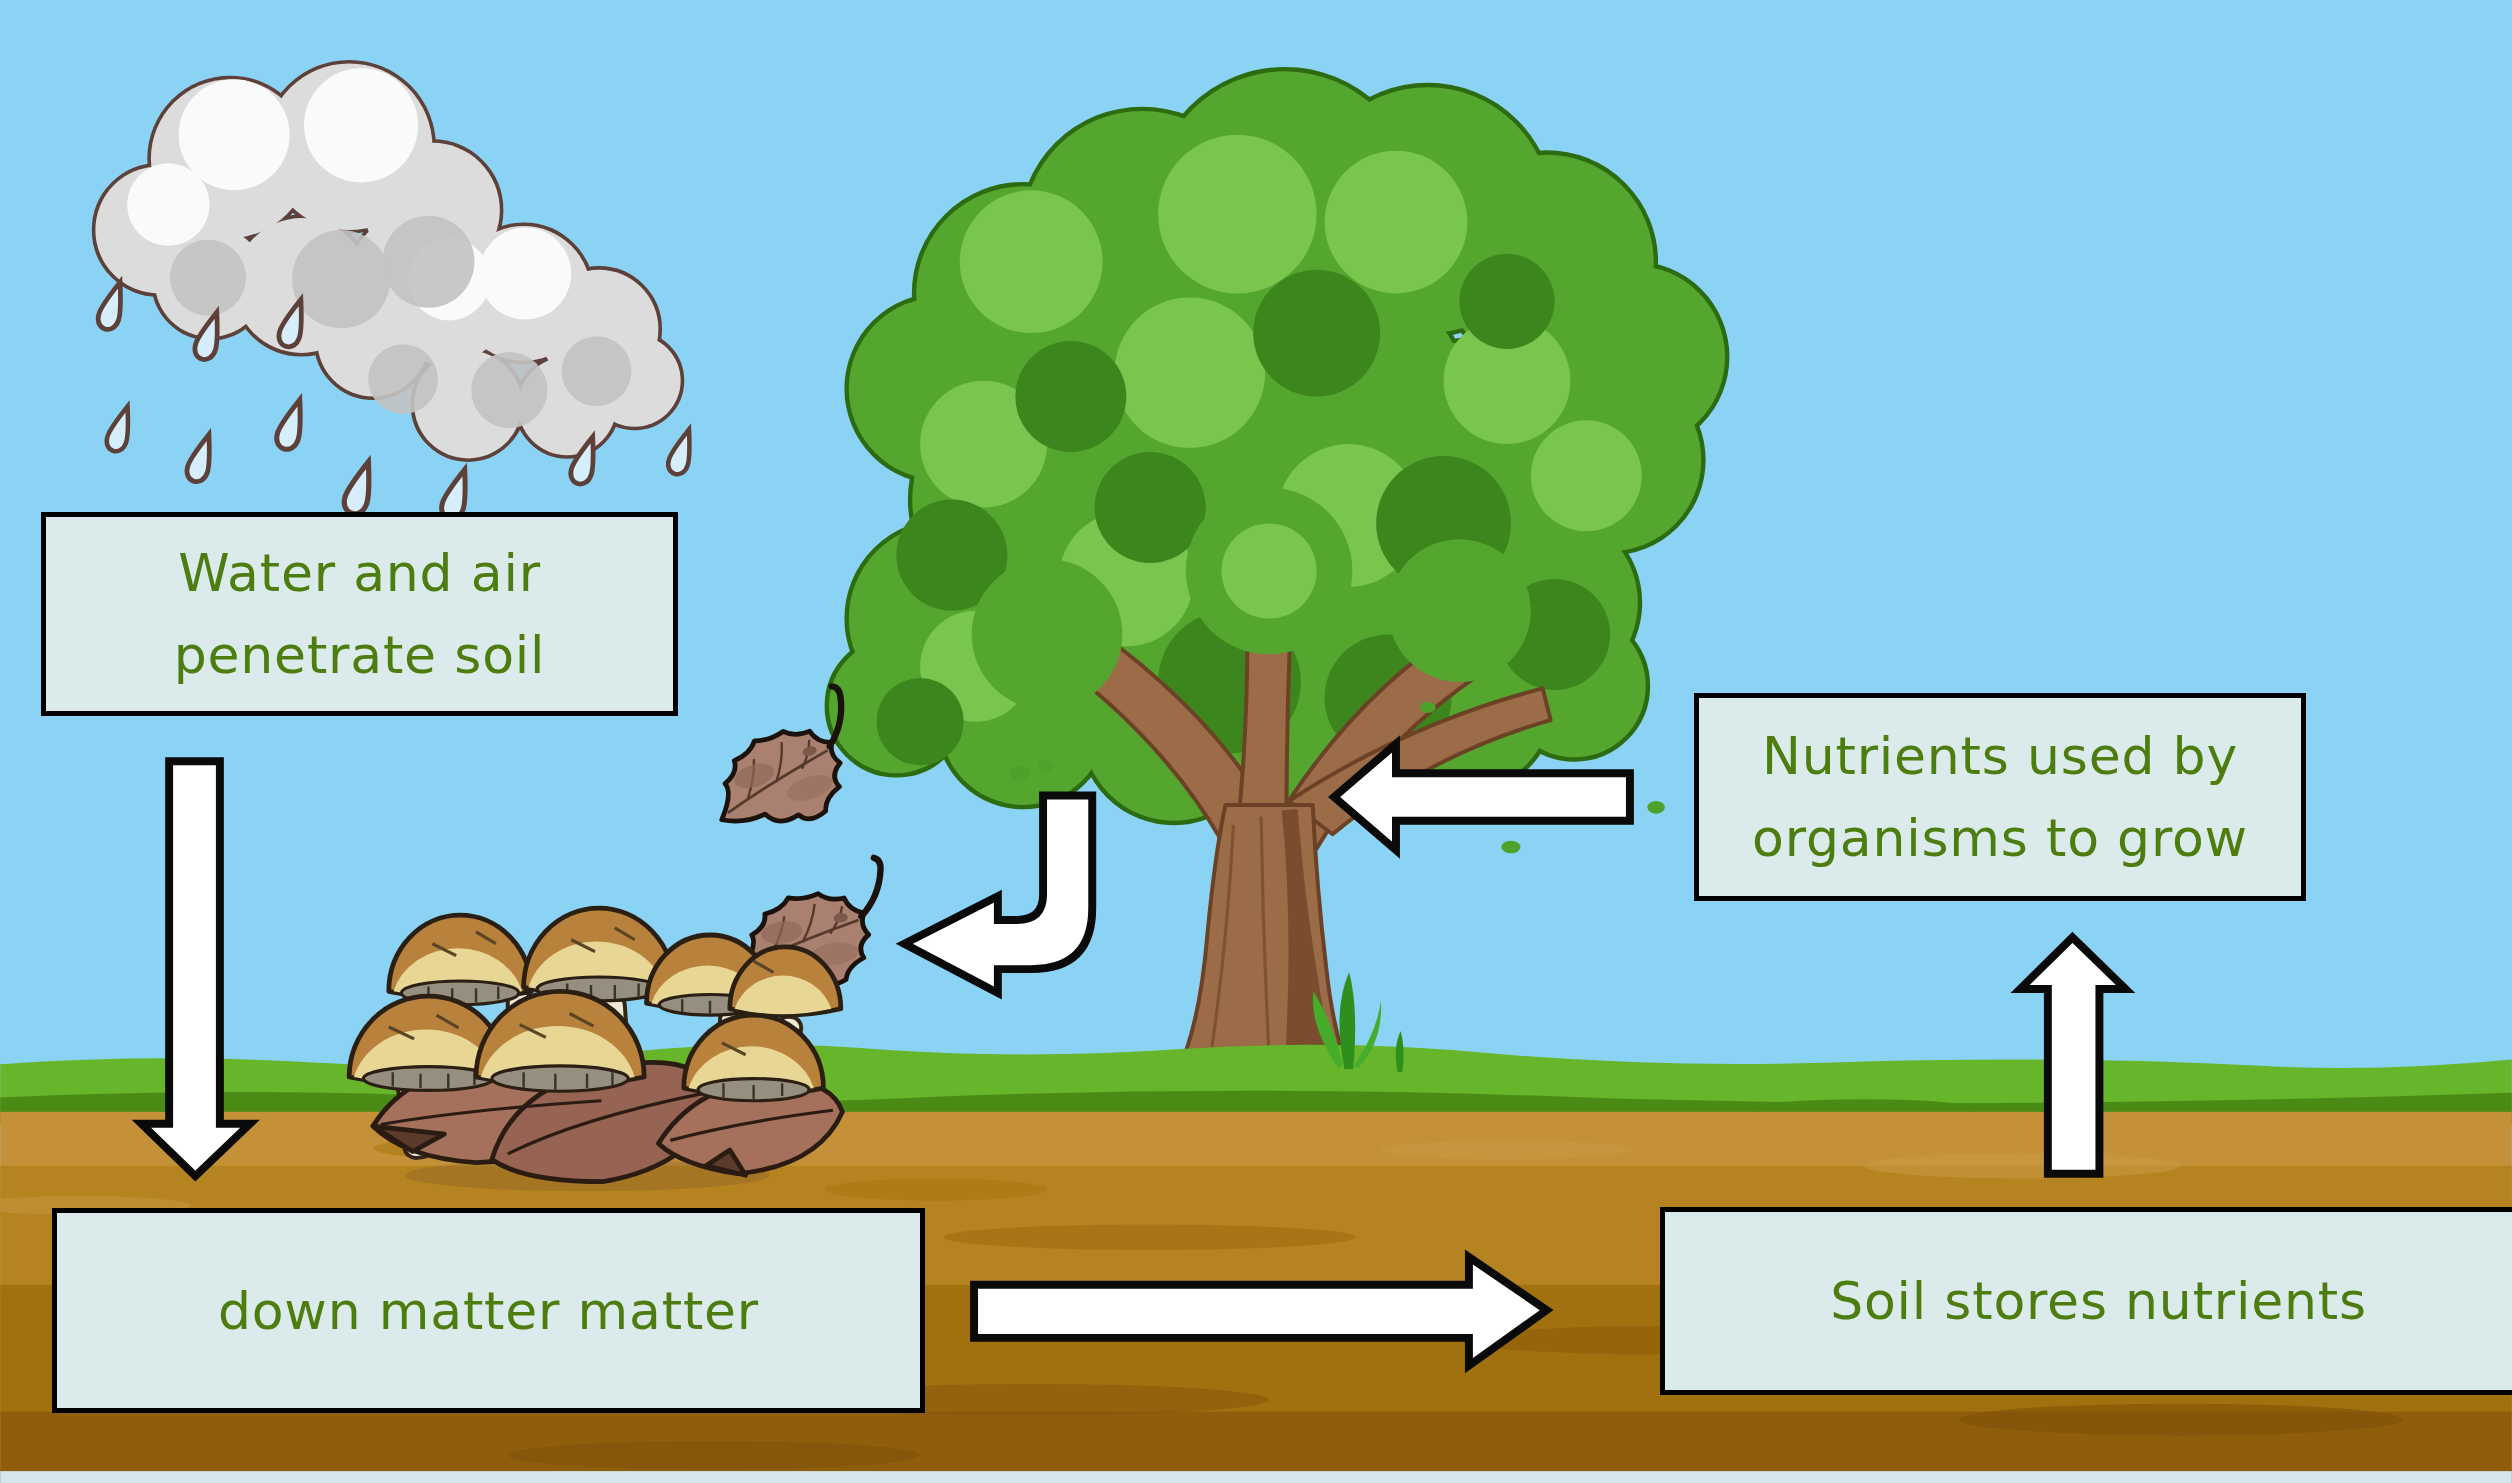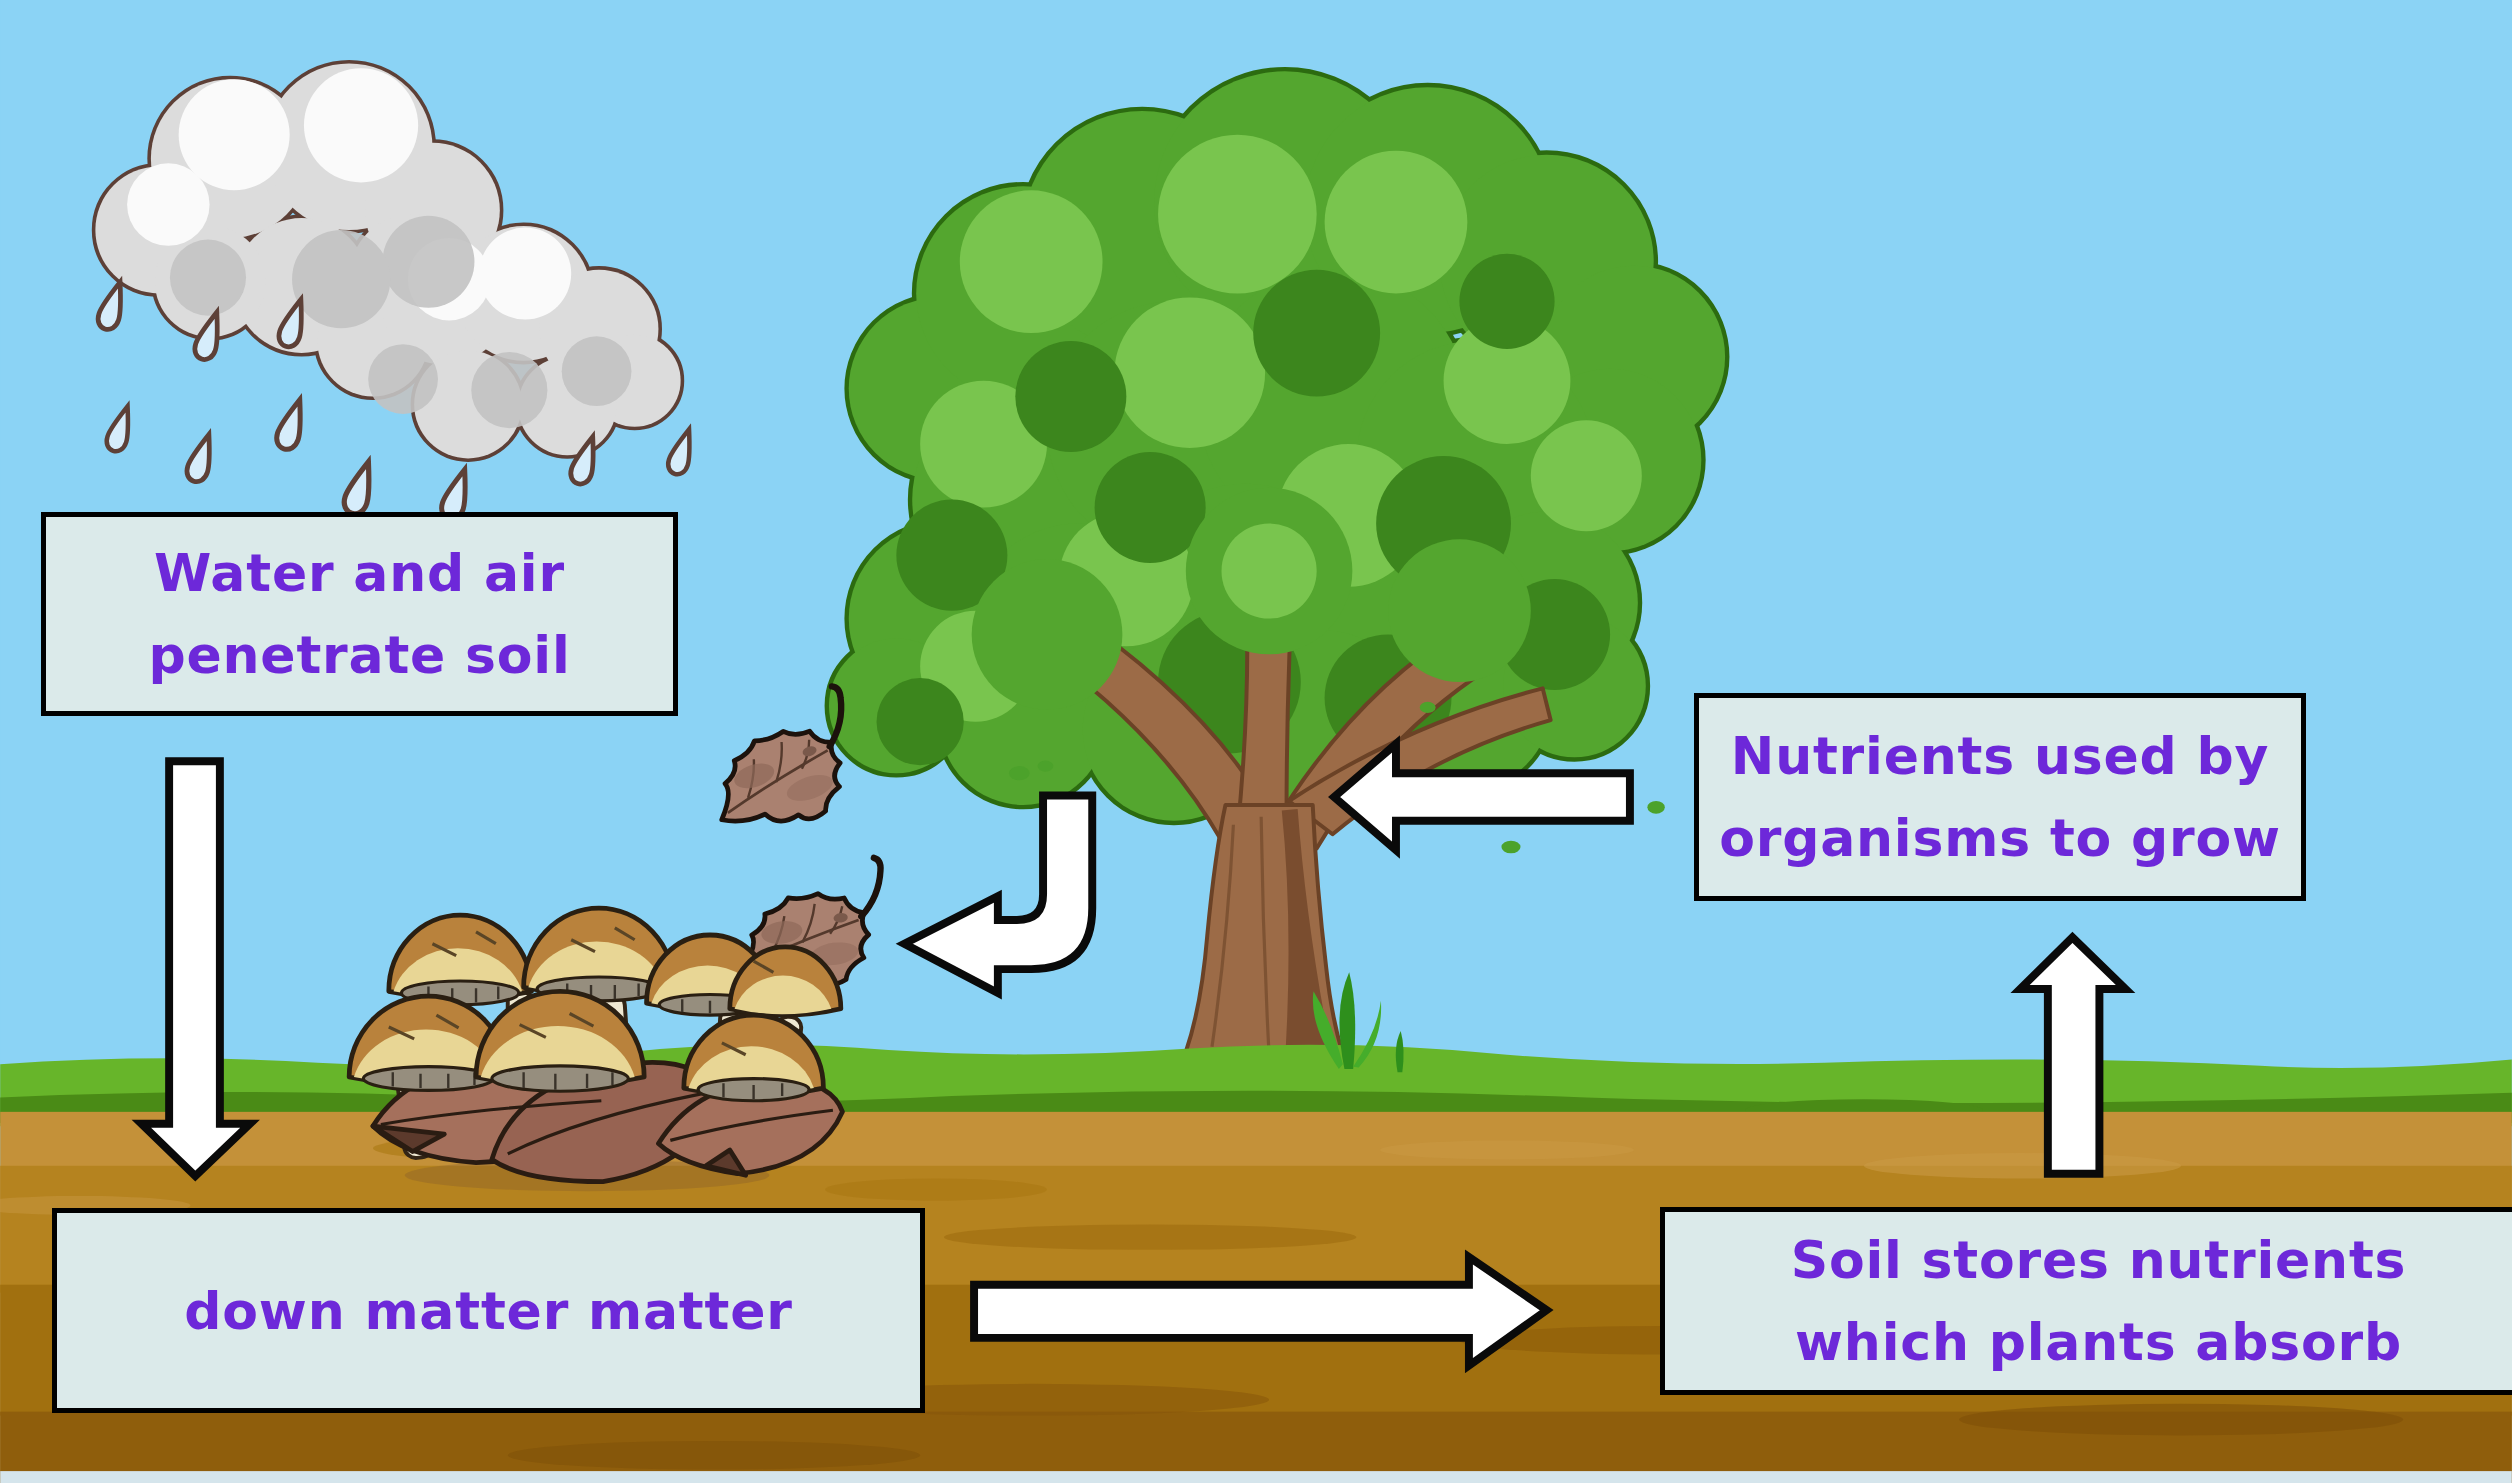--- a/index.html
+++ b/index.html
@@ -1,22 +1,22 @@
 <!DOCTYPE html>
 <html style="font-size:12.7px"><head>
 <meta charset="utf-8">
 <style>
   html,body{margin:0;padding:0;background:#8BD3F5;}
   .scene{position:relative;width:2512px;height:1483px;overflow:hidden;
          font-family:"DejaVu Sans","Liberation Sans",sans-serif;}
   .scene svg.bg{position:absolute;left:0;top:0;}
   .label-box{position:absolute;background:#DBEAEA;border:5.6px solid #000;
              display:flex;flex-direction:column;align-items:center;justify-content:center;
-             text-align:center;color:#6d28d9;box-sizing:border-box;
-             font-size:52px;line-height:82px;letter-spacing:0.8px;font-weight:bold;}
+             text-align:center;color:#4d7c0f;box-sizing:border-box;
+             font-size:52px;line-height:82px;letter-spacing:0.8px;}
   .label-box span{display:block;white-space:nowrap;}
   #box-water{left:41px;top:512px;width:637px;height:204px;}
   #box-nutrients{left:1694px;top:693px;width:612px;height:208px;}
   #box-decomposers{left:52px;top:1208px;width:873px;height:205px;}
   #box-soil{left:1660px;top:1207px;width:877px;height:188px;}
 </style>
 </head>
 <body>
 
 <div class="scene">
@@ -343,17 +343,16 @@
   <span>Nutrients used by</span>
   <span>organisms to grow</span>
 </div>
 
 <div class="label-box" id="box-decomposers">
   <span>down matter matter</span>
 </div>
 
 <div class="label-box" id="box-soil">
   <span>Soil stores nutrients</span>
-  <span>which plants absorb</span>
 </div>
 
 </div>
 
 
 </body></html>

